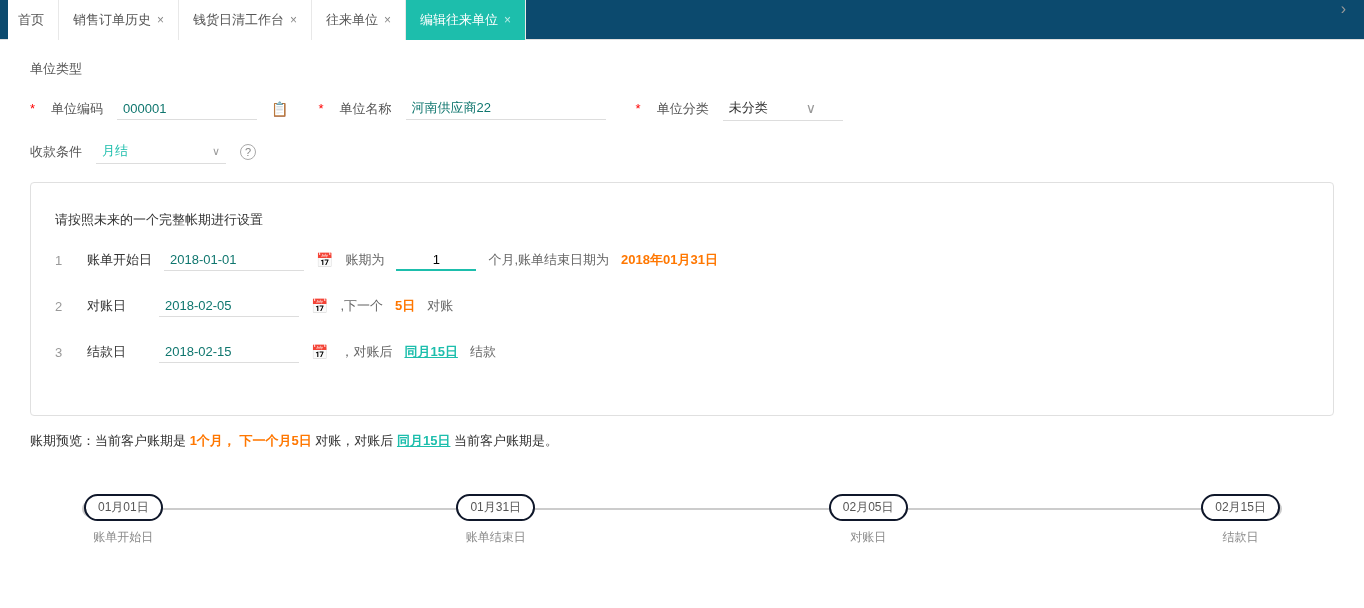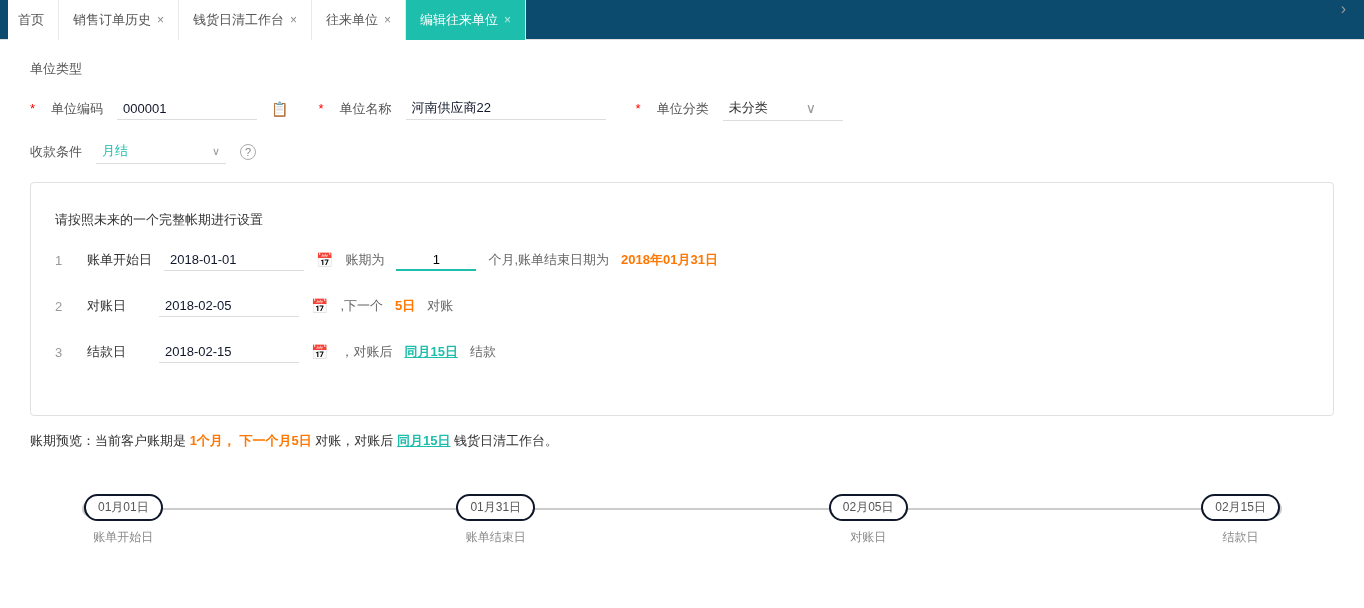--- a/index.html
+++ b/index.html
@@ -110,21 +110,21 @@
       background: #1dbeac;
     }
 
     
     .text-input {
       border: none;
       border-bottom: 1px solid #ddd;
       outline: none;
       padding: 3px 6px;
       font-size: 13px;
-      color: #0f172a;
+      color: #0f766e;
       background: transparent;
       width: 140px;
     }
     .text-input.wide { width: 200px; }
 
     .calendar-icon {
       color: #1dbeac;
       cursor: pointer;
       font-size: 14px;
     }
@@ -349,21 +349,21 @@
       <span class="row-desc">结款</span>
     </div>
   </div>
 
   <div class="preview-text">
     <span>账期预览：当前客户账期是</span>
     <span class="orange-text">1个月，</span>
     <span class="orange-text">下一个月5日</span>
     <span>对账，对账后</span>
     <span class="teal-text">同月15日</span>
-    <span>钱货日清工作台。</span>
+    <span>当前客户账期是。</span>
   </div>
 
   <div class="timeline-container">
     <div style="position:relative; height: 80px;">
 
       <div style="position:absolute; top:14px; left:20px; right:20px; height:2px; background:#ccc;"></div>
 
       <div style="position:absolute; top:7px; left:12px; width:16px; height:16px; border-radius:50%; background:#ccc;"></div>
 
       <div style="position:absolute; top:7px; right:12px; width:16px; height:16px; border-radius:50%; background:#ccc;"></div>

